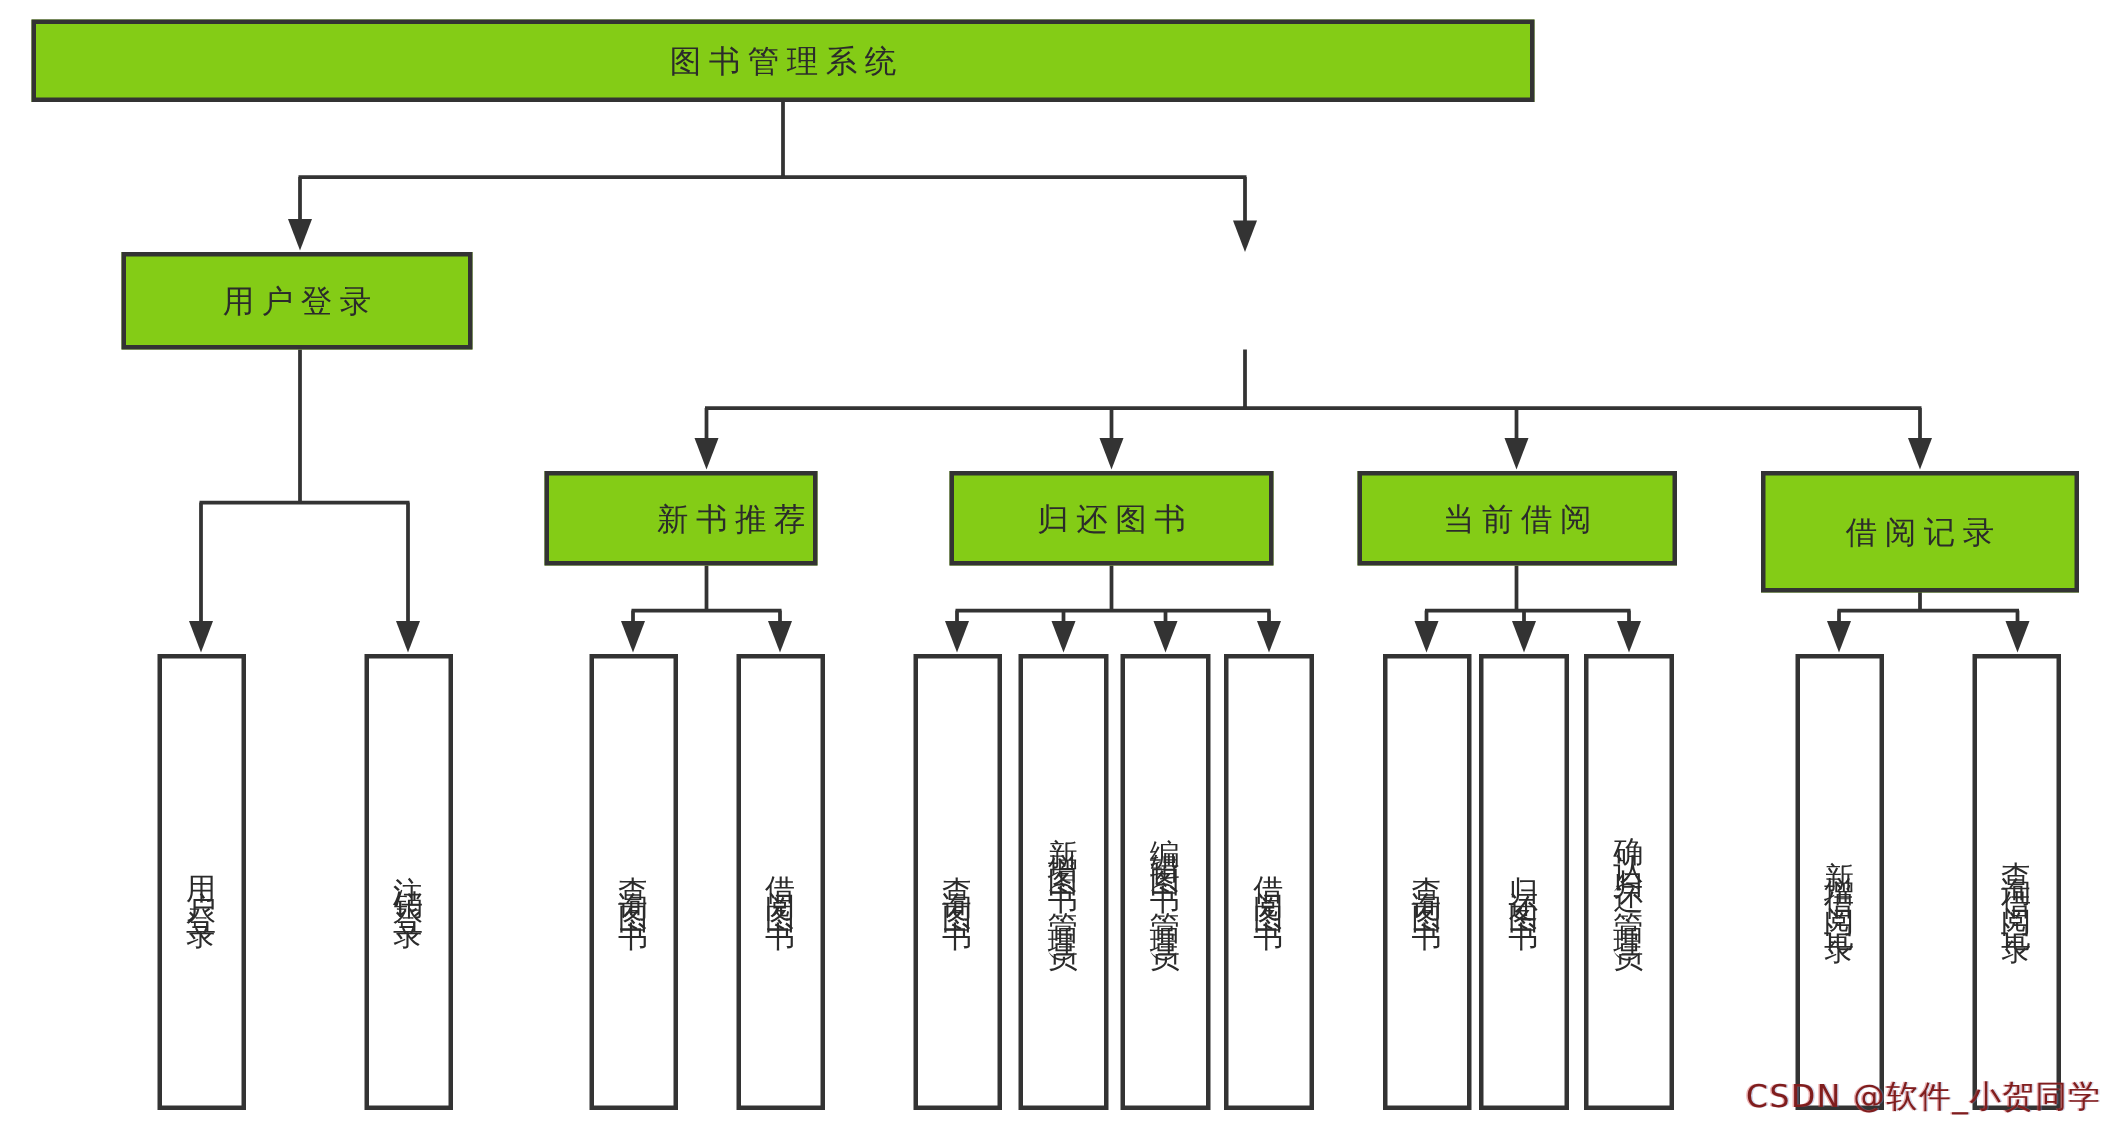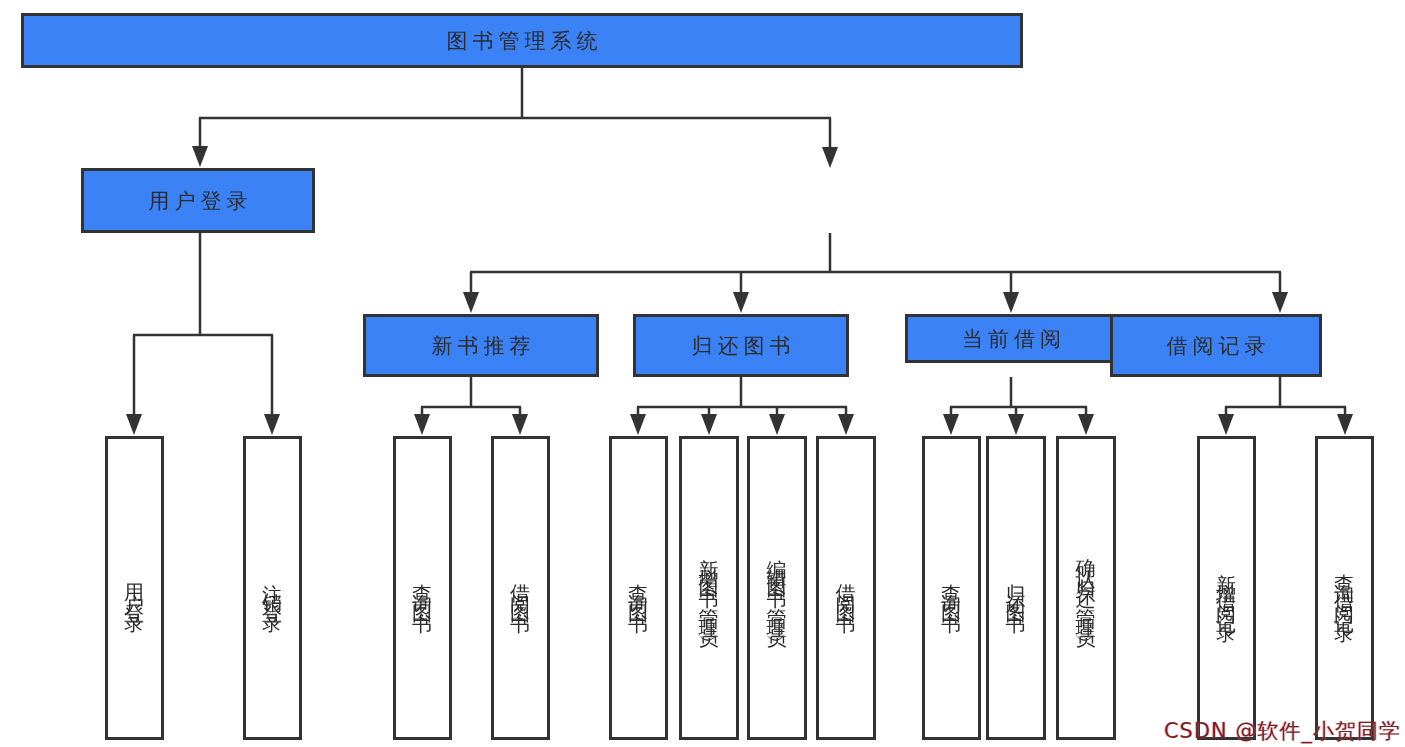--- a/index.html
+++ b/index.html
@@ -9,21 +9,21 @@
     background: #ffffff;
     font-family: "DejaVu Sans", "Liberation Sans", sans-serif;
     overflow: hidden;
   }
   #wires { position: absolute; left: 0; top: 0; width: 1405px; height: 747px; }
 
   .hbox {
     position: absolute;
     box-sizing: border-box;
     border: 3px solid #333333;
-    background: #3b82f6;
+    background: #84cc16;
     display: flex; align-items: center; justify-content: center;
     font-size: 21px; letter-spacing: 5px; text-indent: 5px;
     color: #2b2b2b;
     white-space: nowrap;
     z-index: 2;
   }
   .vbox {
     position: absolute;
     top: 436px; height: 304px;
     box-sizing: border-box;
@@ -89,30 +89,30 @@
   </svg>
 
   <div class="hbox" style="left:21px; top:13px; width:1002px; height:55px;">
     <span>图书管理系统</span>
   </div>
 
   <div class="hbox" style="left:81px; top:168px; width:234px; height:65px;">
     <span>用户登录</span>
   </div>
 
-  <div class="hbox" style="left:363px; top:314px; width:236px; height:63px;">
+  <div class="hbox" style="left:363px; top:314px; width:182px; height:63px;justify-content:flex-end;">
     <span>新书推荐</span>
   </div>
   <div class="hbox" style="left:633px; top:314px; width:216px; height:63px;">
     <span>归还图书</span>
   </div>
-  <div class="hbox" style="left:905px; top:314px; width:213px; height:49px;">
+  <div class="hbox" style="left:905px; top:314px; width:213px; height:63px;">
     <span>当前借阅</span>
   </div>
-  <div class="hbox" style="left:1110px; top:314px; width:212px; height:63px;text-align:right;">
+  <div class="hbox" style="left:1174px; top:314px; width:212px; height:81px;text-align:right;">
     <span>借阅记录</span>
   </div>
 
   <div class="vbox" style="left:105px; width:59px;">
     <span class="vtext">用户登录</span>
   </div>
   <div class="vbox" style="left:243px; width:59px;">
     <span class="vtext">注销登录</span>
   </div>
 

